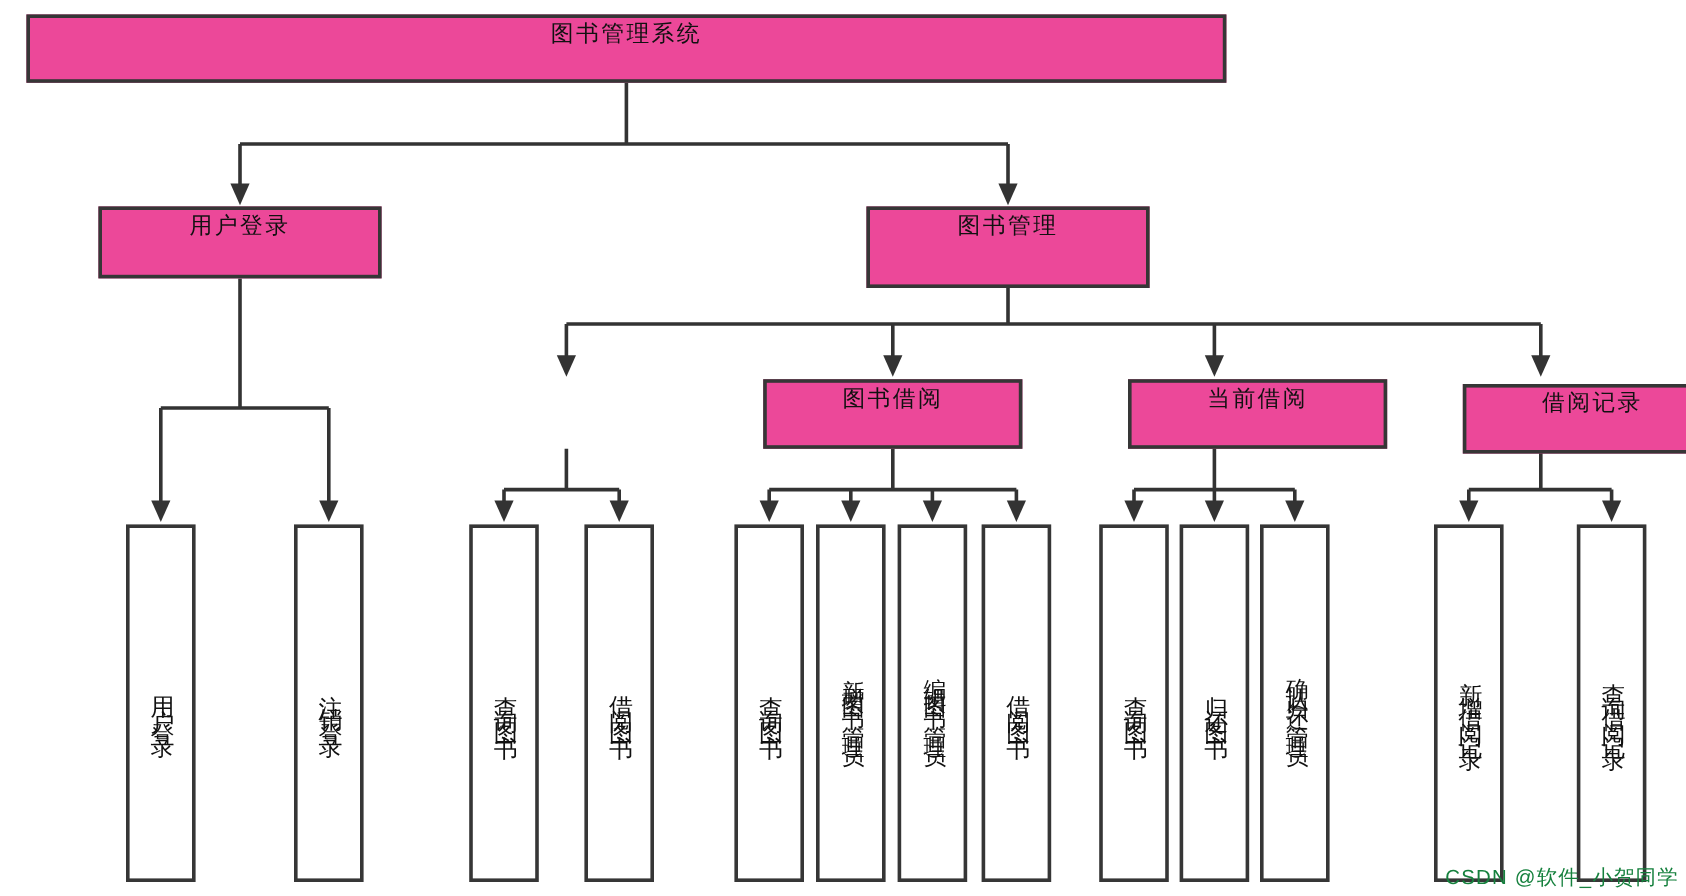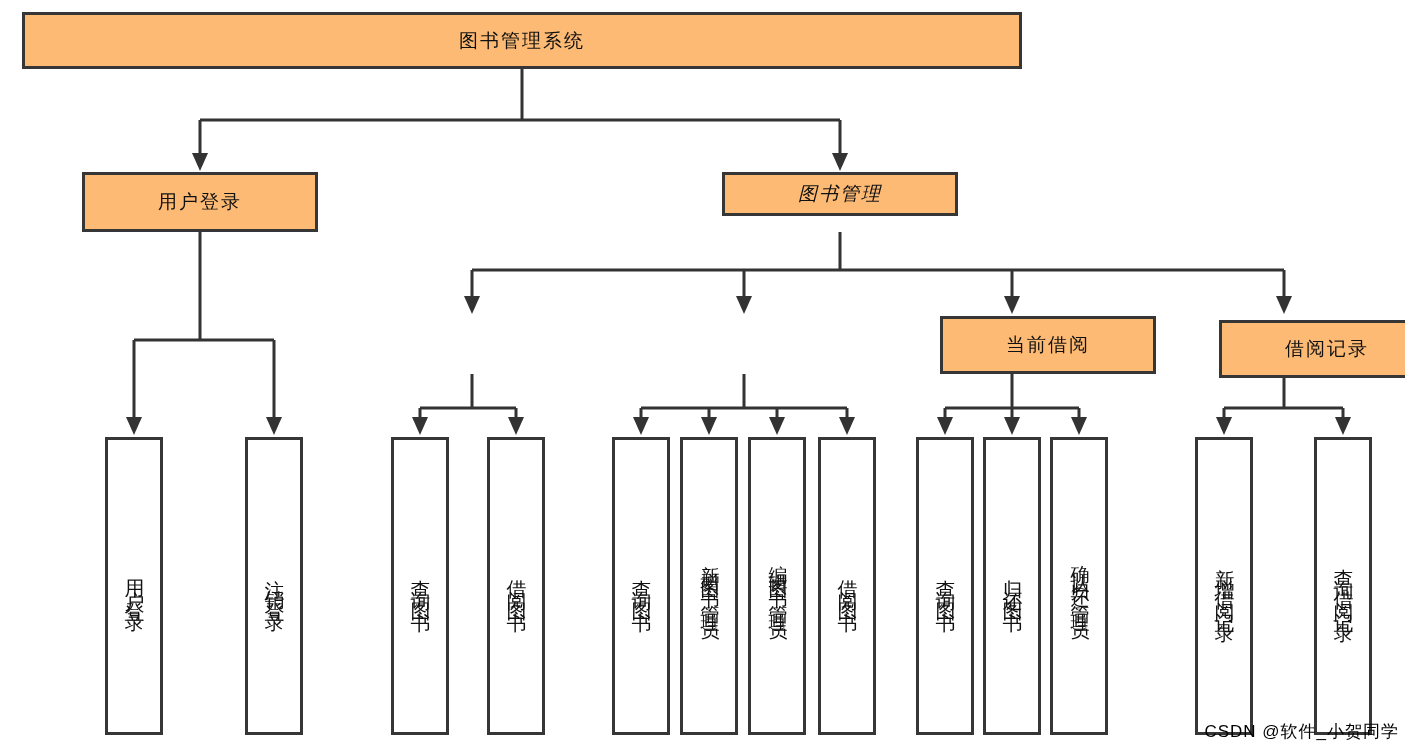--- a/index.html
+++ b/index.html
@@ -8,32 +8,31 @@
     width: 1405px;
     height: 747px;
     background: #ffffff;
     font-family: "Liberation Sans", "DejaVu Sans", sans-serif;
     overflow: hidden;
   }
   svg.wires { position: absolute; left: 0; top: 0; z-index: 1; }
   .node {
     position: absolute;
     box-sizing: border-box;
-    background: #fdba74;
+    background: #ec4899;
     border: 3px solid #363636;
     color: #111111;
     display: flex;
-    align-items: center;
     justify-content: center;
     z-index: 2;
   }
   .hnode { font-size: 19px; letter-spacing: 2px; }
   .root  { left: 22px;  top: 12px;  width: 1000px; height: 57px; }
   .l2a   { left: 82px;  top: 172px; width: 236px;  height: 60px; }
-  .l2b   { left: 722px; top: 172px; width: 236px;  height: 44px; font-style: italic; }
+  .l2b   { left: 722px; top: 172px; width: 236px;  height: 68px; }
   .l3a   { left: 364px;  top: 316px; width: 216px; height: 58px; }
   .l3b   { left: 636px;  top: 316px; width: 216px; height: 58px; }
   .l3c   { left: 904px;  top: 316px; width: 216px; height: 58px; margin-left: 36px; }
   .l3d   { left: 1176px; top: 320px; width: 216px; height: 58px; margin-left: 43px; }
   .leaf {
     position: absolute;
     box-sizing: border-box;
     top: 437px;
     width: 58px;
     height: 298px;
@@ -60,21 +59,21 @@
   .lf10 { left: 983px; }
   .lf11 { left: 1050px; }
   .lf12 { left: 1195px; }
   .lf13 { left: 1314px; }
   .long { letter-spacing: 8px; font-size: 19px; }
   .watermark {
     position: absolute;
     right: 6px;
     bottom: 4px;
     font-size: 17px;
-    color: #000000;
+    color: #15803d;
     letter-spacing: 1px;
     z-index: 3;
     white-space: nowrap;
   }
   .wire  { stroke: #333333; stroke-width: 3; fill: none; }
   .ahead { fill: #333333; stroke: none; }
 </style>
 </head>
 <body>
 
@@ -119,20 +118,23 @@
     <span>图书管理系统</span>
   </div>
 
   <div class="node hnode l2a">
     <span>用户登录</span>
   </div>
   <div class="node hnode l2b">
     <span>图书管理</span>
   </div>
 
+  <div class="node hnode l3b">
+    <span>图书借阅</span>
+  </div>
   <div class="node hnode l3c">
     <span>当前借阅</span>
   </div>
   <div class="node hnode l3d">
     <span>借阅记录</span>
   </div>
 
   <div class="leaf lf1">用户登录</div>
   <div class="leaf lf2">注销登录</div>
   <div class="leaf lf3">查询图书</div>

